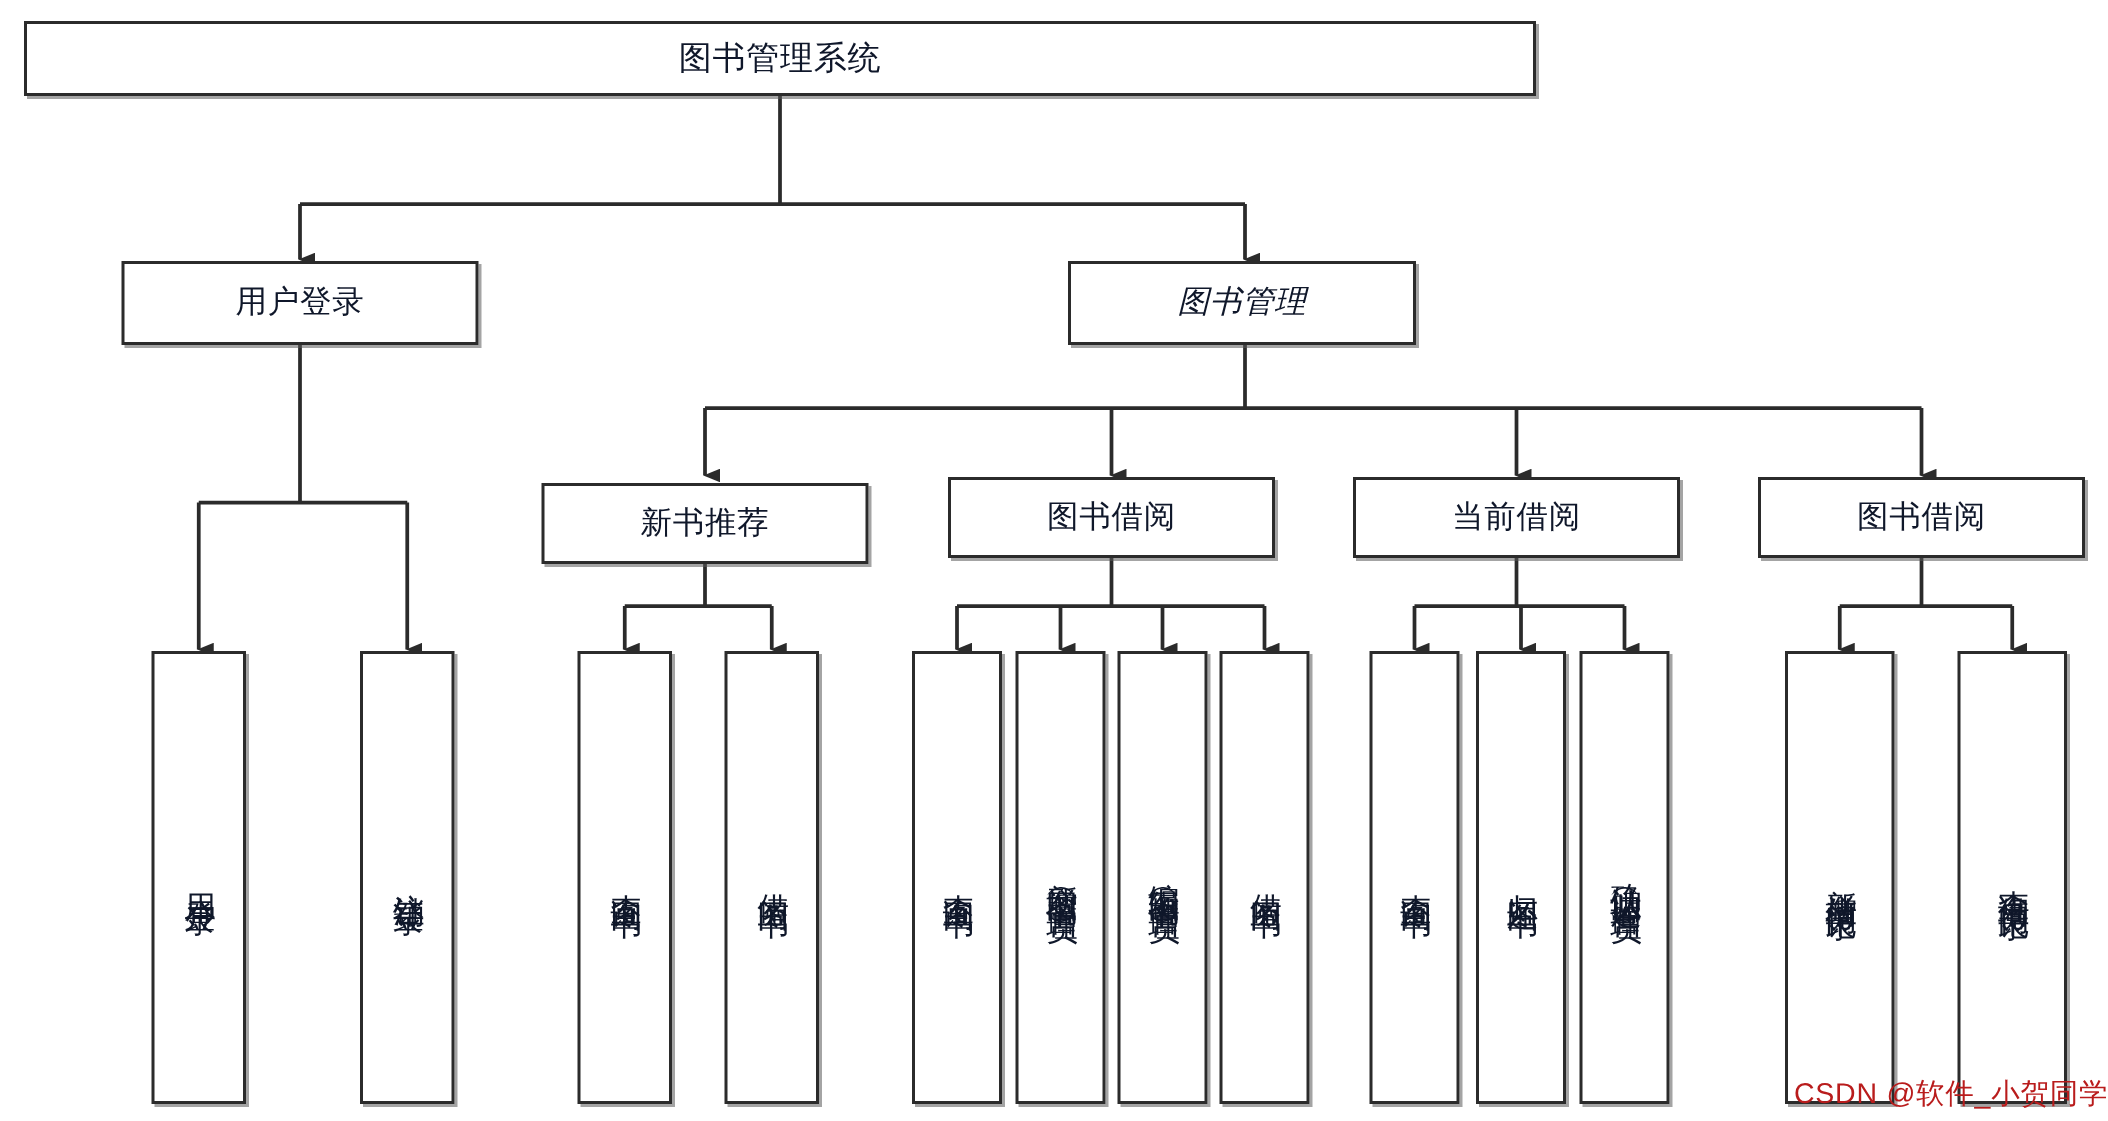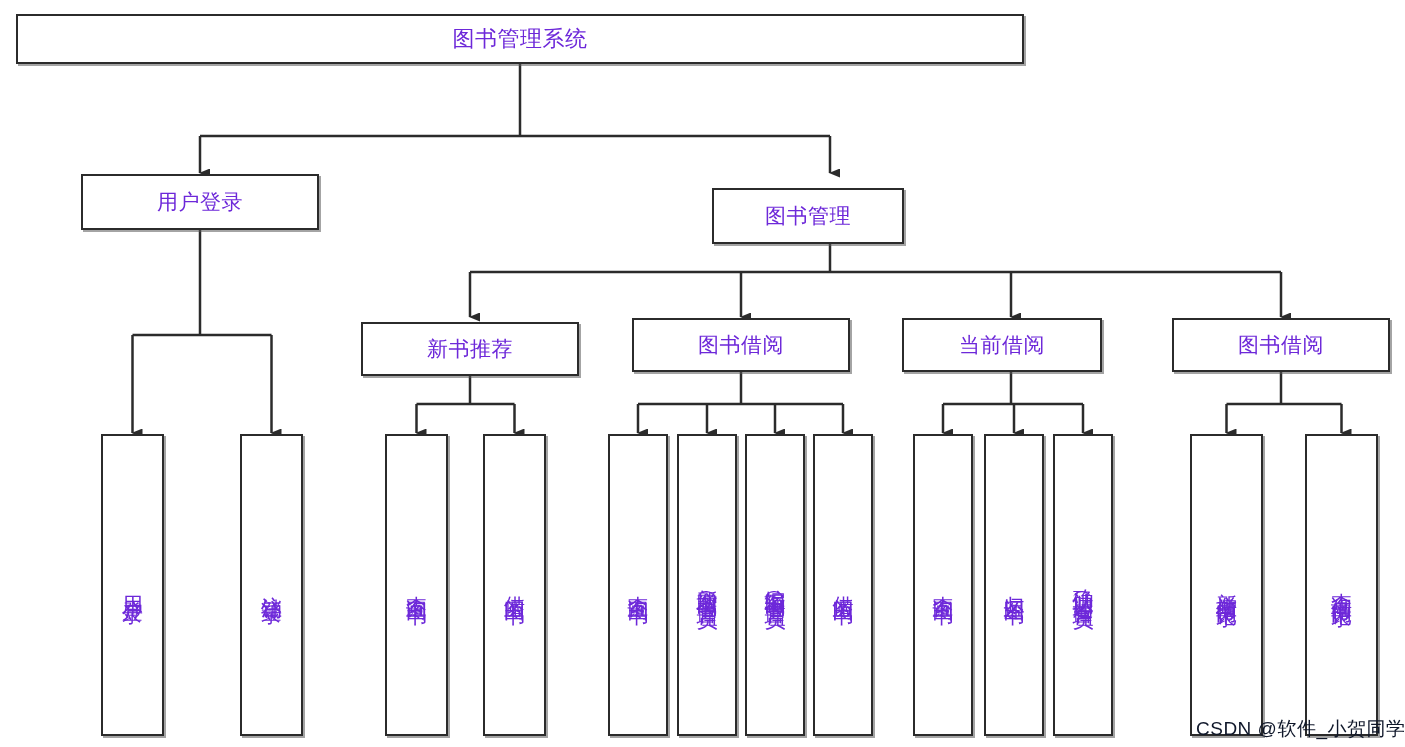--- a/index.html
+++ b/index.html
@@ -29,21 +29,21 @@
     position: absolute;
     background: #ffffff;
     border: 2px solid #2b2b2b;
     box-sizing: border-box;
     box-shadow: 2px 2px 0 0 rgba(90, 90, 90, 0.55);
     display: flex;
     align-items: center;
     justify-content: center;
   }
   .node-label {
-    color: #6d28d9;
+    color: #0f172a;
     font-size: 21px;
     line-height: 1.22;
     letter-spacing: 0.5px;
     text-align: center;
     white-space: nowrap;
     font-family: "Liberation Sans", "DejaVu Sans", sans-serif;
   }
   .node-box.vertical .node-label {
     writing-mode: vertical-rl;
     text-orientation: upright;
@@ -53,21 +53,21 @@
     max-height: 100%;
   }
   .node-box.root .node-label {
     font-size: 22px;
   }
   .node-box.level2 .node-label {
     font-size: 21px;
   }
   .watermark {
     position: absolute;
-    color: #0f172a;
+    color: #b91c1c;
     font-size: 19px;
     letter-spacing: 0.5px;
     white-space: nowrap;
     font-family: "Liberation Sans", "DejaVu Sans", sans-serif;
     pointer-events: none;
   }
 </style>
 </head>
 <body>
 
@@ -121,30 +121,30 @@
       <line x1="1341.5" y1="404" x2="1341.5" y2="433" stroke="#2b2b2b" stroke-width="2.5" marker-end="url(#arrowhead)"></line>
     </svg>
 
   <div id="node-layer">
       <div class="node-box root" style="left: 16px; top: 14px; width: 1008px; height: 50px;">
         <span class="node-label">图书管理系统</span>
       </div>
       <div class="node-box level1" style="left: 81px; top: 174px; width: 238px; height: 56px;">
         <span class="node-label">用户登录</span>
       </div>
-      <div class="node-box level1" style="left: 712px; top: 188px; width: 192px; height: 56px;">
+      <div class="node-box level1" style="left: 712px; top: 174px; width: 232px; height: 56px; font-style: italic;">
         <span class="node-label">图书管理</span>
       </div>
       <div class="node-box level2" style="left: 361px; top: 322px; width: 218px; height: 54px;">
         <span class="node-label">新书推荐</span>
       </div>
       <div class="node-box level2" style="left: 632px; top: 318px; width: 218px; height: 54px; align-items: center;">
         <span class="node-label">图书借阅</span>
       </div>
-      <div class="node-box level2" style="left: 902px; top: 318px; width: 200px; height: 54px;">
+      <div class="node-box level2" style="left: 902px; top: 318px; width: 218px; height: 54px;">
         <span class="node-label">当前借阅</span>
       </div>
       <div class="node-box level2" style="left: 1172px; top: 318px; width: 218px; height: 54px;">
         <span class="node-label">图书借阅</span>
       </div>
       <div class="node-box vertical" style="left: 101px; top: 434px; width: 63px; height: 302px;">
         <span class="node-label">用户登录</span>
       </div>
       <div class="node-box vertical" style="left: 240px; top: 434px; width: 63px; height: 302px;">
         <span class="node-label">注销登录</span>

